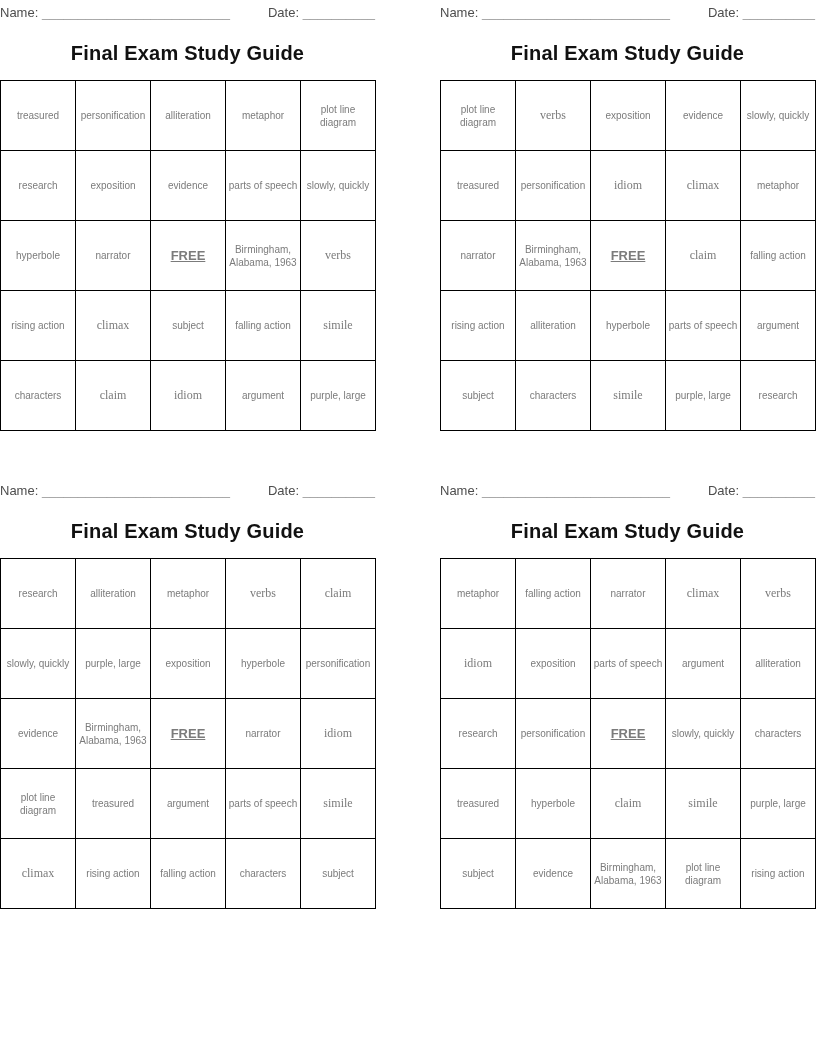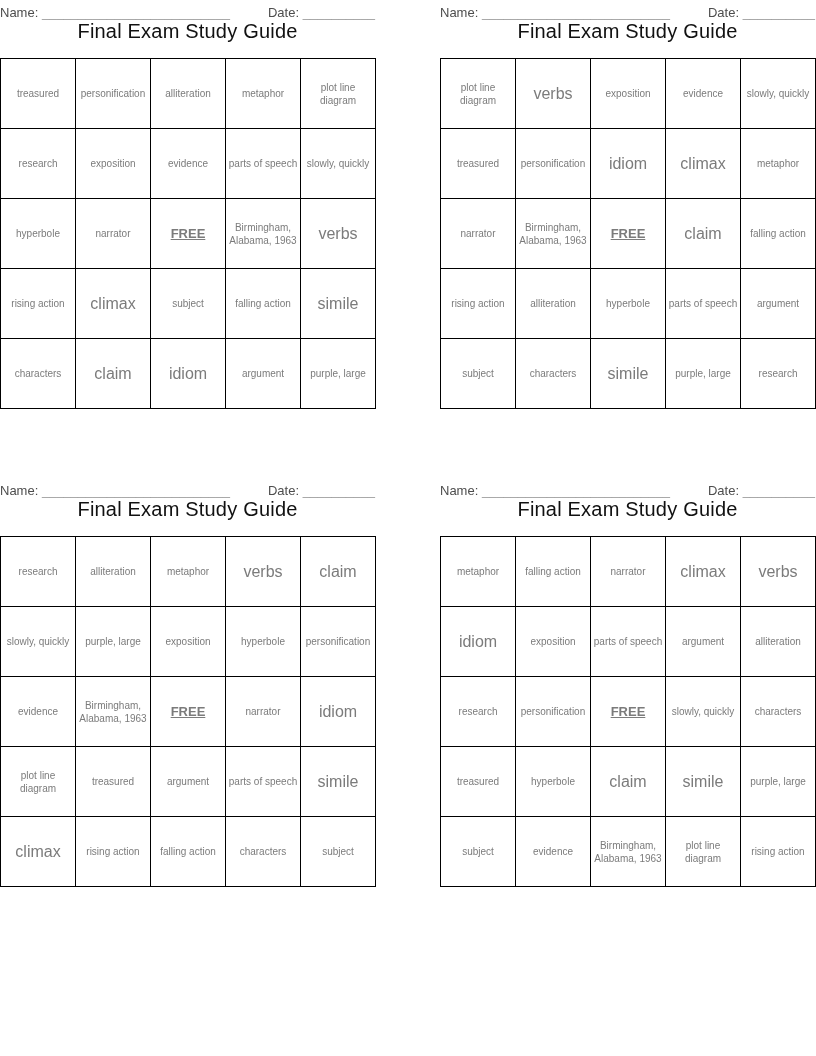--- a/index.html
+++ b/index.html
@@ -26,23 +26,24 @@
     font-size: 13px;
     color: #4d4d4d;
     white-space: nowrap;
     gap: 20px;
   }
   .hdr .line {
     color: #979797;
     letter-spacing: 0;
   }
   .title {
+    margin-top: 22px;
     text-align: center;
     font-size: 20px;
-    font-weight: 400;
+    font-weight: 700;
     color: #111111;
     letter-spacing: 0.2px;
   }
   table.grid {
     margin-top: 15px;
     border-collapse: collapse;
     table-layout: fixed;
     width: 375px;
   }
   table.grid td {
@@ -50,21 +51,21 @@
     width: 75px;
     height: 70px;
     text-align: center;
     vertical-align: middle;
     color: #7b7b7b;
     padding: 0 1px;
     overflow-wrap: break-word;
     word-break: break-word;
   }
   td.sm { font-size: 10px; line-height: 1.3; }
-  td.lg { font-size: 16px; line-height: 1.2; }
+  td.lg { font-size: 12px; line-height: 1.2; font-family: Liberation Serif, serif; }
   td.free {
     font-size: 13px;
     font-weight: bold;
     text-decoration: underline;
     color: #6b6b6b;
   }
 </style>
 </head>
 <body>
 

